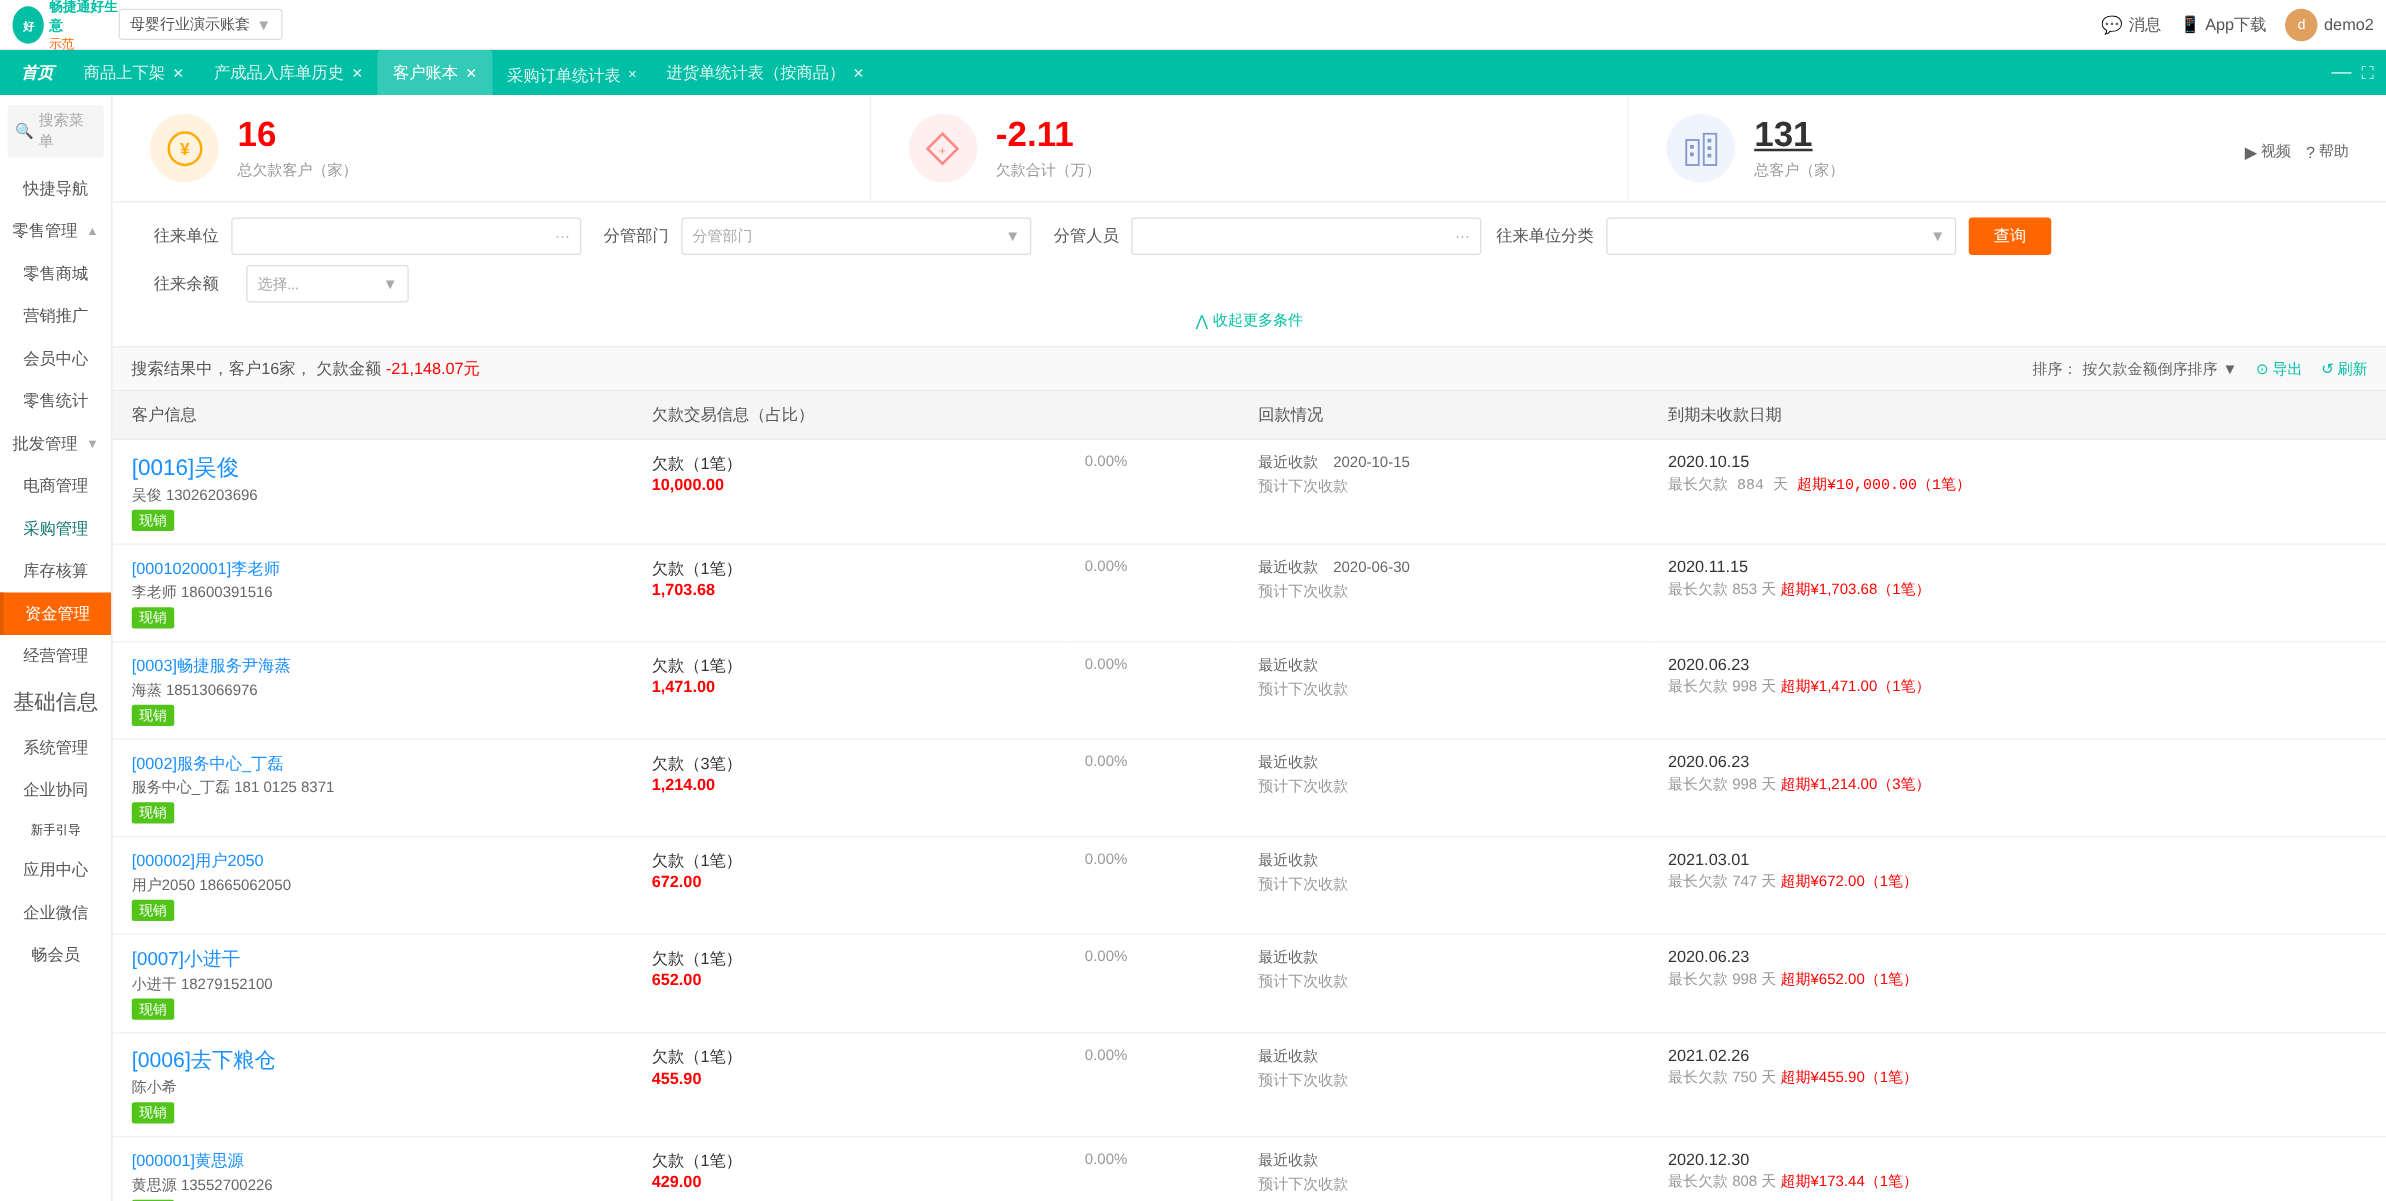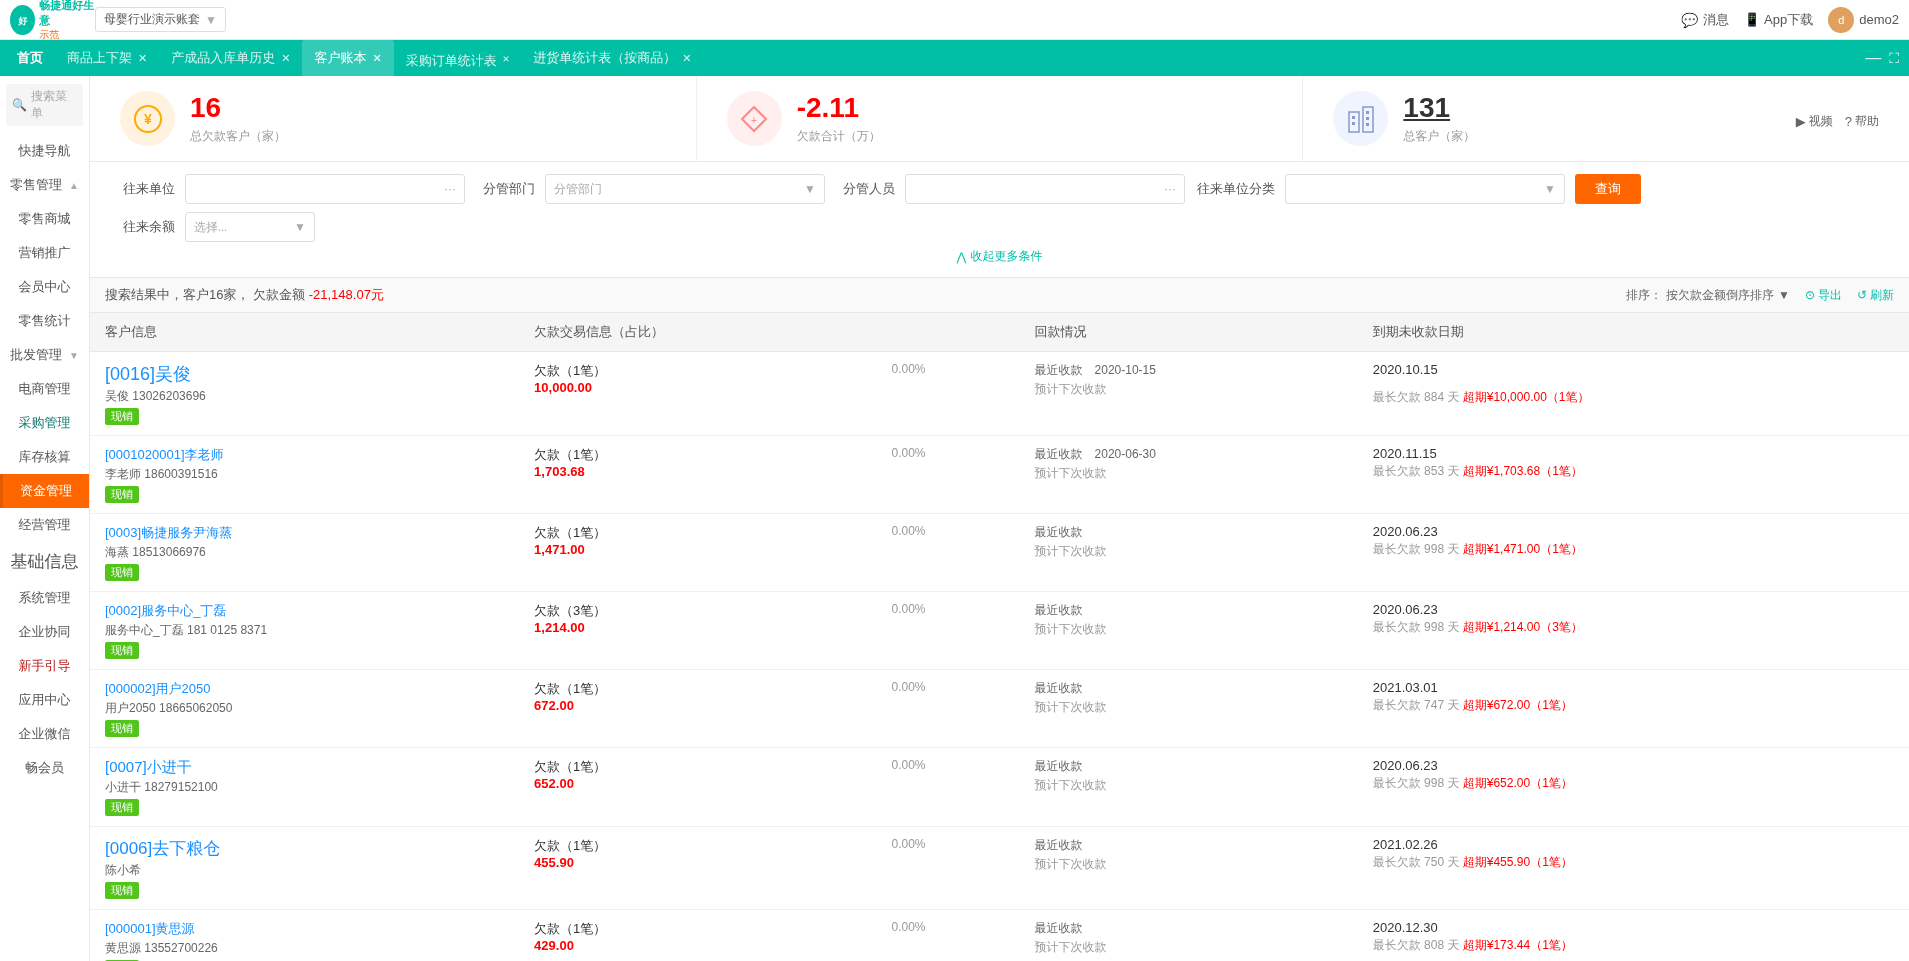--- a/index.html
+++ b/index.html
@@ -41,21 +41,21 @@
         <span>App下载</span>
       </div>
       <div style="display:flex; align-items:center; gap:5px; cursor:pointer;">
         <div style="width:26px; height:26px; border-radius:50%; background:#e0a060; display:flex; align-items:center; justify-content:center; color:#fff; font-size:11px;">d</div>
         <span style="font-size:13px; color:#555;">demo2</span>
       </div>
     </div>
   </div>
 
   <div style="display:flex; align-items:center; background:#00bfa5; height:36px; padding:0 5px; flex-shrink:0;">
-    <div style="display:flex; align-items:center; padding:0 12px; height:100%; color:#fff; font-size:13px; cursor:pointer; font-weight:bold;">
+    <div style="display:flex; align-items:center; padding:0 12px; height:100%; color:#fff; font-size:13px; cursor:pointer; font-weight:bold;font-style:italic;">
       <span>首页</span>
     </div>
     <div style="display:flex; align-items:center; padding:0 12px; height:100%; color:rgba(255,255,255,0.85); font-size:13px; cursor:pointer;">
       <span>商品上下架</span>
       <span style="margin-left:6px; font-size:11px;">✕</span>
     </div>
     <div style="display:flex; align-items:center; padding:0 12px; height:100%; color:rgba(255,255,255,0.85); font-size:13px; cursor:pointer;">
       <span>产成品入库单历史</span>
       <span style="margin-left:6px; font-size:11px;">✕</span>
     </div>
@@ -126,21 +126,21 @@
       </div>
       <div style="display:flex; align-items:center; justify-content:center; padding:8px 10px; font-size:17px; color:#555; cursor:pointer;">
         <span>基础信息</span>
       </div>
       <div style="display:flex; align-items:center; justify-content:center; padding:8px 10px; font-size:13px; color:#555; cursor:pointer;">
         <span>系统管理</span>
       </div>
       <div style="display:flex; align-items:center; justify-content:center; padding:8px 10px; font-size:13px; color:#555; cursor:pointer;">
         <span>企业协同</span>
       </div>
-      <div style="display:flex; align-items:center; justify-content:center; padding:8px 10px; font-size:13px; color:#b91c1c; cursor:pointer;">
+      <div style="display:flex; align-items:center; justify-content:center; padding:8px 10px; font-size:10px; color:#404040; cursor:pointer;">
         <span>新手引导</span>
       </div>
       <div style="display:flex; align-items:center; justify-content:center; padding:8px 10px; font-size:13px; color:#555; cursor:pointer;">
         <span>应用中心</span>
       </div>
       <div style="display:flex; align-items:center; justify-content:center; padding:8px 10px; font-size:13px; color:#555; cursor:pointer;">
         <span>企业微信</span>
       </div>
       <div style="display:flex; align-items:center; justify-content:center; padding:8px 10px; font-size:13px; color:#555; cursor:pointer;">
         <span>畅会员</span>
@@ -220,21 +220,21 @@
             <span></span>
             <span style="color:#aaa;">···</span>
           </div>
           <span style="font-size:13px; color:#555; width:80px; text-align:right; flex-shrink:0;">往来单位分类</span>
           <div style="flex:1; max-width:280px; border:1px solid #ddd; border-radius:3px; padding:5px 8px; font-size:12px; color:#aaa; display:flex; align-items:center; justify-content:space-between; cursor:pointer; min-height:30px;">
             <span></span>
             <span style="color:#aaa;">▼</span>
           </div>
           <button style="background:#ff6600; color:#fff; border:none; padding:6px 20px; border-radius:3px; cursor:pointer; font-size:13px; flex-shrink:0;">查询</button>
         </div>
-        <div style="display:flex; align-items:center; gap:10px; margin-bottom:6px;font-family:Liberation Serif, serif;">
+        <div style="display:flex; align-items:center; gap:22px; margin-bottom:6px;font-family:Liberation Serif, serif;">
           <span style="font-size:13px; color:#555; width:70px; text-align:right; flex-shrink:0;">往来余额</span>
           <div style="width:130px; border:1px solid #ddd; border-radius:3px; padding:5px 8px; font-size:12px; color:#aaa; display:flex; align-items:center; justify-content:space-between; cursor:pointer; min-height:30px;">
             <span>选择...</span>
             <span style="color:#aaa;">▼</span>
           </div>
         </div>
         <div style="display:flex; align-items:center; justify-content:center; color:#00bfa5; font-size:12px; cursor:pointer; gap:4px;">
           <span>⋀</span>
           <span>收起更多条件</span>
         </div>
@@ -287,21 +287,21 @@
     </td>
     <td style="padding:10px 15px; vertical-align:top; color:#999; font-size:12px;">
       <div>0.00%</div>
     </td>
     <td style="padding:10px 15px; vertical-align:top;">
       <div style="font-size:12px; color:#666;">最近收款　2020-10-15</div>
       <div style="font-size:12px; color:#999; margin-top:2px;">预计下次收款</div>
     </td>
     <td style="padding:10px 15px; vertical-align:top;">
       <div style="font-size:13px; color:#333;">2020.10.15</div>
-      <div style="font-size:12px; color:#999; margin-top:12px;">
+      <div style="font-size:12px; color:#999; margin-top:2px;font-family:Liberation Mono, monospace;">
         最长欠款 884 天 <span style="color:#f00; cursor:pointer;">超期¥10,000.00（1笔）</span>
       </div>
     </td>
   </tr>
               <tr style="border-bottom: 1px solid rgb(240, 240, 240);">
     <td style="padding:10px 15px; vertical-align:top;">
       <div style="color:#1890ff; cursor:pointer; font-size:13px;">[0001020001]李老师</div>
       <div style="font-size:12px; color:#666; margin-top:2px;">李老师 18600391516</div>
       <span style="display:inline-block; padding:1px 6px; border-radius:2px; font-size:11px; margin-top:3px; background:#52c41a; color:#fff;">现销</span>
     </td>

